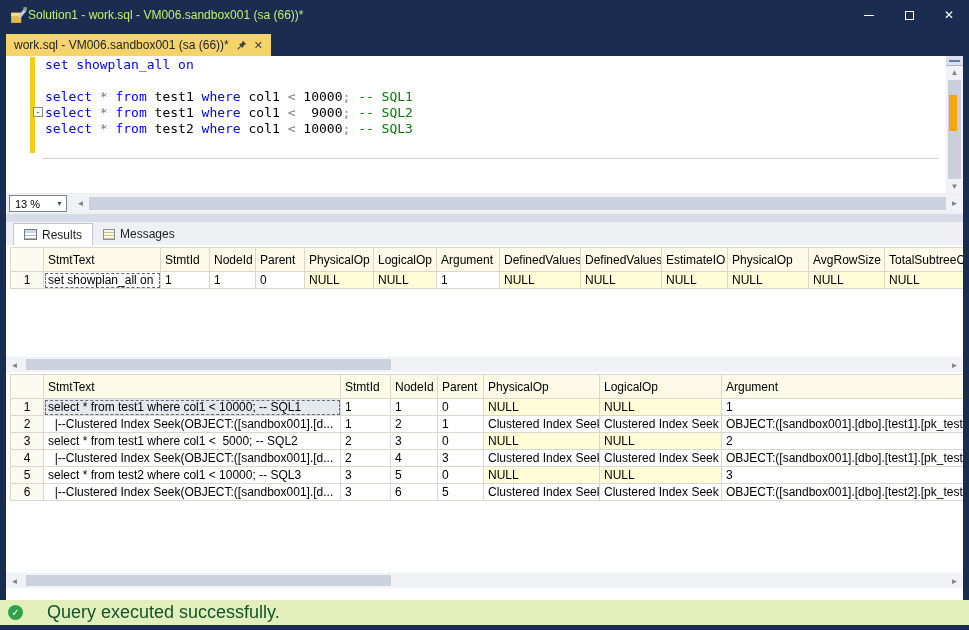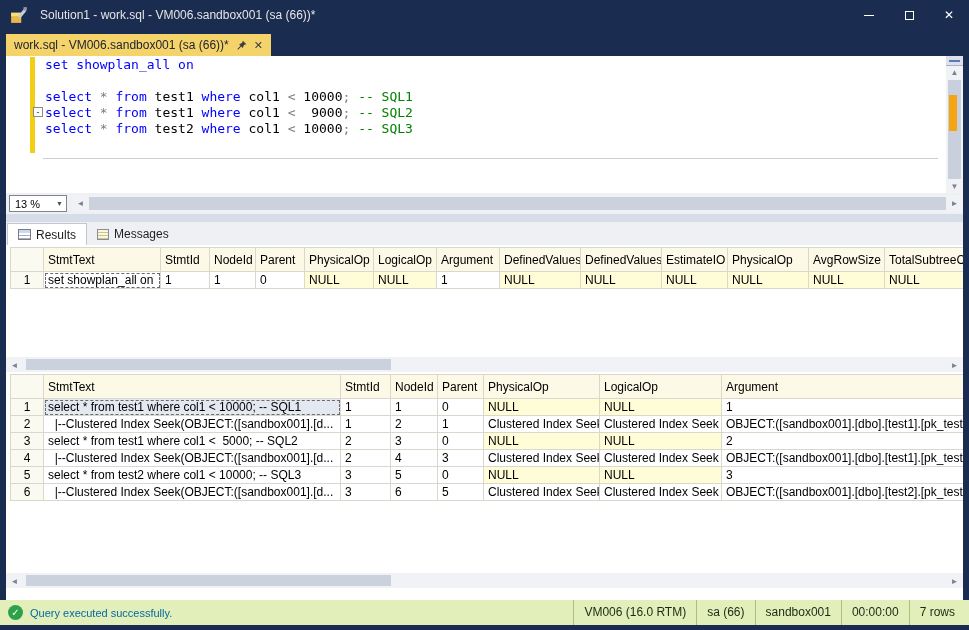--- a/index.html
+++ b/index.html
@@ -6,21 +6,21 @@
   html,body { width:969px; height:630px; }
   body { font-family:"Liberation Sans", sans-serif; overflow:hidden; }
 
   .window { position:relative; width:969px; height:630px;
             background:var(--chrome,#1a2c50); overflow:hidden; }
 
   
   .titlebar { position:absolute; left:0; top:0; width:969px; height:30px;
               display:flex; align-items:center; }
   .app-icon { margin-left:10px; width:18px; height:18px; display:inline-flex; }
-  .title-text { margin-left:12px; color:#e5e5e5; font-size:12px; }
+  .title-text { color:#bef264; font-size:12px; }
   .win-controls { margin-left:auto; display:flex; height:30px; }
   .win-btn { width:40px; height:30px; display:flex; align-items:center; justify-content:center; }
   .glyph-min { width:10px; height:1px; background:#fff; display:block; }
   .glyph-max { width:9px; height:9px; border:1px solid #fff; display:block; }
   .glyph-close { color:#fff; font-size:12px; }
 
   
   .tabstrip { position:absolute; left:0; top:30px; width:969px; height:26px; }
   .doc-tab { position:absolute; left:6px; bottom:0; height:22px;
              background:var(--tab-gold,#f5d36b); display:inline-flex; align-items:center;
@@ -73,21 +73,21 @@
                     line-height:17px; }
   .hthumb { position:absolute; top:2px; height:13px; background:#cbd1dd; }
   .zoombar .hthumb { left:17px; right:17px; }
 
   .pane-splitter { position:absolute; left:6px; top:214px; width:957px; height:8px;
                    background:#d7dde8; }
 
   
   .results-pane { position:absolute; left:6px; top:222px; width:957px; height:378px;
                   background:#eef0f3; overflow:hidden; }
-  .rtabs { position:absolute; left:1px; top:0; height:23px; display:flex; }
+  .rtabs { position:absolute; left:7px; top:0; height:23px; display:flex; }
   .rtab { height:22px; margin-top:1px; display:inline-flex; align-items:center;
           gap:5px; padding:0 10px; font-size:12px; color:#1e1e1e; }
   .rtab.active { background:#ffffff; border:1px solid #c3c6cc; border-bottom:none; }
   .grid-ico { width:13px; height:11px; border:1px solid #767b85;
               background:
                 linear-gradient(#c9daf0,#c9daf0) 0 0/13px 3px no-repeat,
                 repeating-linear-gradient(to bottom,#ffffff 0 2px,#aab0ba 2px 3px); }
   .msg-ico  { width:12px; height:11px; border:1px solid #8a8e96;
               background:repeating-linear-gradient(to bottom,#fdf6d8 0 2px,#c9c29b 2px 3px); }
 
@@ -110,21 +110,21 @@
   .grid td.null-cell { background:var(--null-bg,#fffcd8); }
   .grid td.focus-cell { outline:1px dashed #6a6a6a; outline-offset:-2px; }
   .grid td.sel { background:#e3e8f1; }
 
   
   .statusbar { position:absolute; left:0; top:600px; width:969px; height:25px;
                background:var(--status-bg,#e2efba); display:flex; align-items:center; }
   .check-icon { margin-left:8px; width:15px; height:15px; border-radius:50%;
                 background:var(--ok-green,#2fa14b); color:#fff; font-size:10px;
                 line-height:15px; text-align:center; }
-  .status-msg { margin-left:7px; font-size:11px; color:#0369a1; }
+  .status-msg { margin-left:24px; font-size:18px; color:#14532d; }
   .status-right { margin-left:auto; display:flex; height:100%; margin-right:4px; }
   .status-seg { padding:0 10px; line-height:25px; font-size:12px; color:#1c2a14;
                 border-left:1px solid rgba(70,95,35,.35); }
 
   .bottom-strip { position:absolute; left:0; top:625px; width:969px; height:5px;
                   background:var(--chrome,#1a2c50); }
 </style>
 </head>
 <body>
 
@@ -368,23 +368,16 @@
       <div class="hthumb"></div>
       <div class="scroll-arrow right">►</div>
     </div>
 
     <div class="below-strip"></div>
   </div>
 
   <div class="statusbar">
     <span class="check-icon">✓</span>
     <span class="status-msg">Query executed successfully.</span>
-    <span class="status-right" id="status-right">
-        <span class="status-seg">VM006 (16.0 RTM)</span>
-        <span class="status-seg">sa (66)</span>
-        <span class="status-seg">sandbox001</span>
-        <span class="status-seg">00:00:00</span>
-        <span class="status-seg">7 rows</span>
-      </span>
   </div>
 
   <div class="bottom-strip"></div>
 </div>
 
 </body></html>

